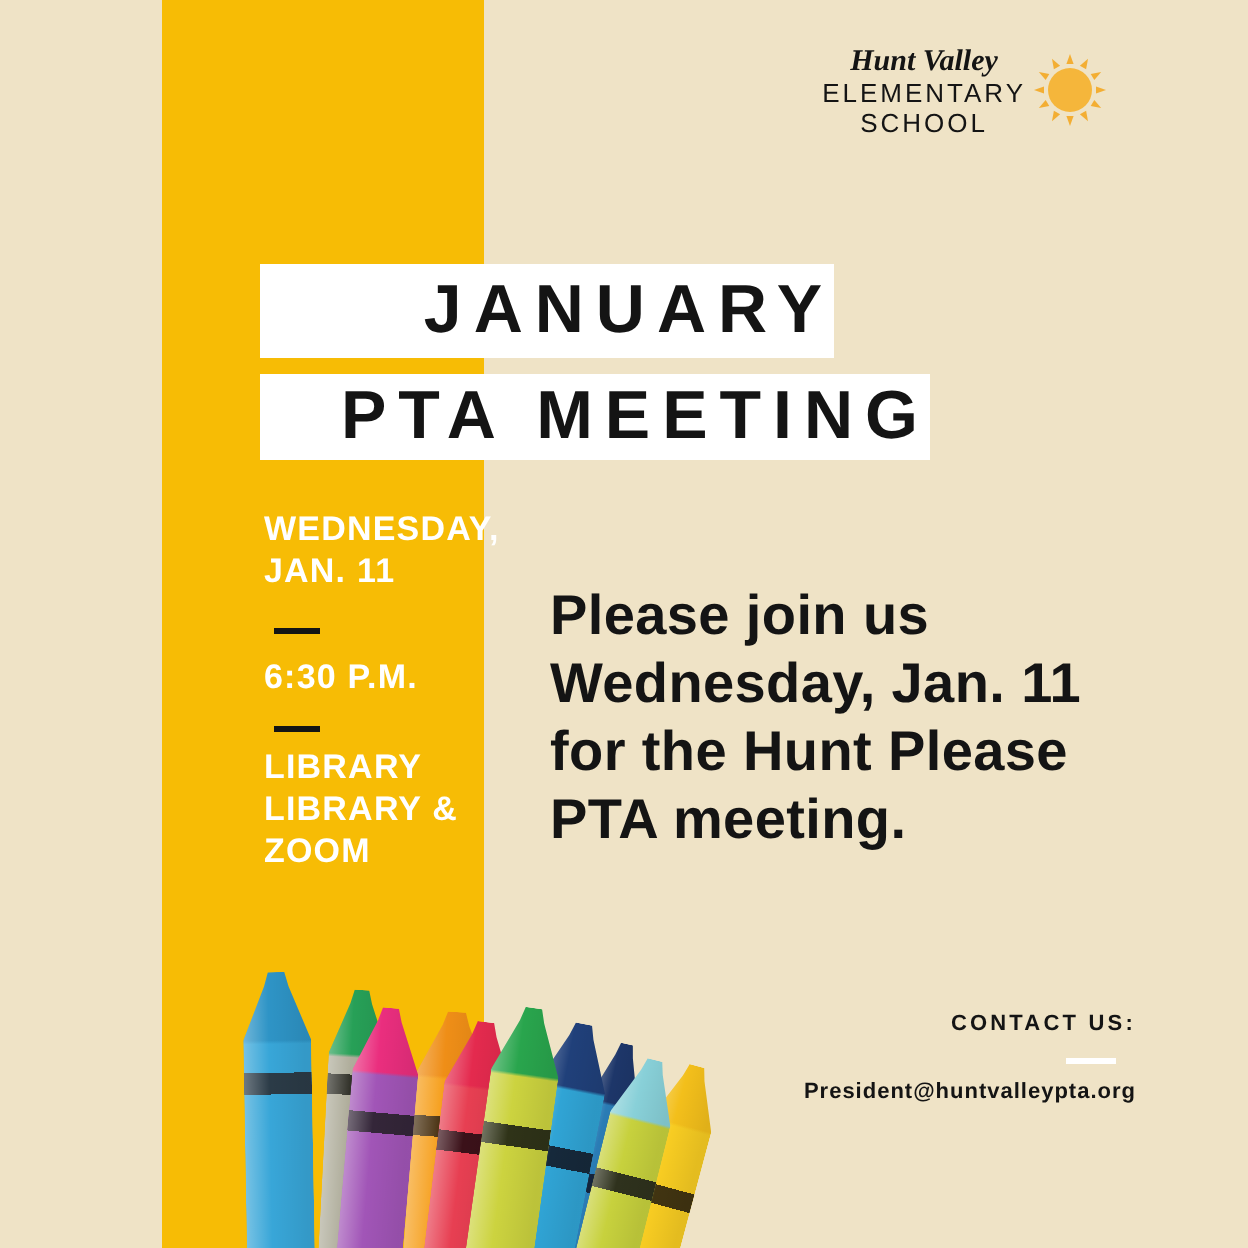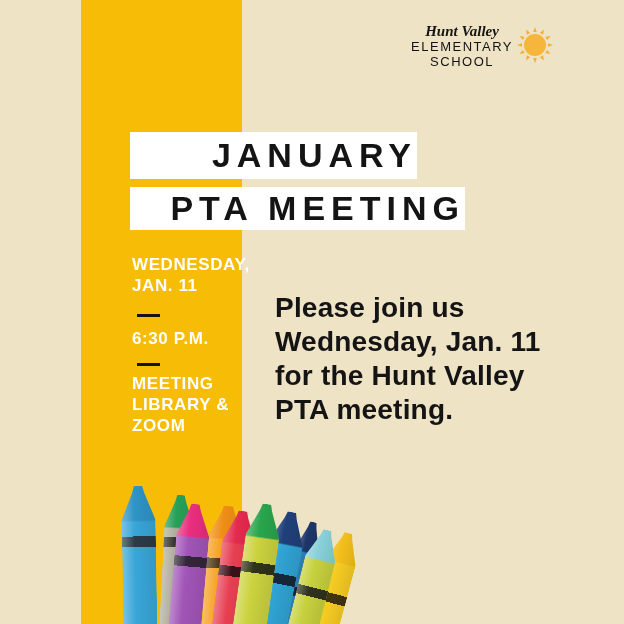--- a/index.html
+++ b/index.html
@@ -85,32 +85,37 @@
   <div class="title-block title-2">
     <span>PTA MEETING</span>
   </div>
 
   <aside class="details">
     <div class="line">WEDNESDAY,</div>
     <div class="line">JAN. 11</div>
     <div class="dash dash-1"></div>
     <div class="line">6:30 P.M.</div>
     <div class="dash dash-2"></div>
-    <div class="line">MEETING</div>
+    <div class="line">LIBRARY</div>
     <div class="line">LIBRARY &amp;</div>
     <div class="line">ZOOM</div>
   </aside>
 
   <main class="message">
     <div class="line">Please join us</div>
     <div class="line">Wednesday, Jan. 11</div>
-    <div class="line">for the Hunt Valley</div>
+    <div class="line">for the Hunt Please</div>
     <div class="line">PTA meeting.</div>
   </main>
 
+  <footer class="contact">
+    <div class="contact-heading">CONTACT US:</div>
+    <div class="contact-dash"></div>
+    <div class="contact-email">President@huntvalleypta.org</div>
+  </footer>
 
   <div id="crayons">
       <div class="crayon" style="left: 121px; top: 486px; width: 34px; height: 180px; z-index: 12; transform: rotate(-1deg); background: linear-gradient(90deg, rgba(255, 255, 255, 0.3) 2%, rgba(255, 255, 255, 0) 38%, rgba(0, 0, 0, 0.08) 90%), linear-gradient(rgba(0, 0, 0, 0) 28%, rgb(43, 59, 71) 28%, rgb(43, 59, 71) 34%, rgba(0, 0, 0, 0) 34%), linear-gradient(rgb(46, 148, 198) 0%, rgb(46, 148, 198) 19%, rgb(56, 166, 216) 20%, rgb(56, 166, 216) 100%);"></div>
       <div class="crayon" style="left: 166px; top: 495px; width: 30px; height: 170px; z-index: 11; transform: rotate(3deg); background: linear-gradient(90deg, rgba(255, 255, 255, 0.3) 2%, rgba(255, 255, 255, 0) 38%, rgba(0, 0, 0, 0.08) 90%), linear-gradient(rgba(0, 0, 0, 0) 25%, rgb(51, 51, 43) 25%, rgb(51, 51, 43) 31%, rgba(0, 0, 0, 0) 31%), linear-gradient(rgb(39, 160, 87) 0%, rgb(39, 160, 87) 19%, rgb(175, 173, 155) 20%, rgb(175, 173, 155) 100%);"></div>
       <div class="crayon" style="left: 179px; top: 504px; width: 33px; height: 170px; z-index: 12; transform: rotate(5deg); background: linear-gradient(90deg, rgba(255, 255, 255, 0.3) 2%, rgba(255, 255, 255, 0) 38%, rgba(0, 0, 0, 0.08) 90%), linear-gradient(rgba(0, 0, 0, 0) 31%, rgb(52, 38, 57) 31%, rgb(52, 38, 57) 37%, rgba(0, 0, 0, 0) 37%), linear-gradient(rgb(234, 46, 126) 0%, rgb(234, 46, 126) 19%, rgb(161, 85, 183) 20%, rgb(161, 85, 183) 100%);"></div>
       <div class="crayon" style="left: 210px; top: 506px; width: 37px; height: 170px; z-index: 11; transform: rotate(4deg); background: linear-gradient(90deg, rgba(255, 255, 255, 0.3) 2%, rgba(255, 255, 255, 0) 38%, rgba(0, 0, 0, 0.08) 90%), linear-gradient(rgba(0, 0, 0, 0) 31%, rgb(74, 50, 18) 31%, rgb(74, 50, 18) 37%, rgba(0, 0, 0, 0) 37%), linear-gradient(rgb(239, 142, 23) 0%, rgb(239, 142, 23) 19%, rgb(246, 160, 30) 20%, rgb(246, 160, 30) 100%);"></div>
       <div class="crayon" style="left: 226px; top: 511px; width: 34px; height: 170px; z-index: 12; transform: rotate(7deg); background: linear-gradient(90deg, rgba(255, 255, 255, 0.3) 2%, rgba(255, 255, 255, 0) 38%, rgba(0, 0, 0, 0.08) 90%), linear-gradient(rgba(0, 0, 0, 0) 33%, rgb(59, 17, 25) 33%, rgb(59, 17, 25) 39%, rgba(0, 0, 0, 0) 39%), linear-gradient(rgb(228, 42, 78) 0%, rgb(228, 42, 78) 19%, rgb(231, 63, 82) 20%, rgb(231, 63, 82) 100%);"></div>
       <div class="crayon" style="left: 250px; top: 504px; width: 34px; height: 175px; z-index: 13; transform: rotate(8deg); background: linear-gradient(90deg, rgba(255, 255, 255, 0.3) 2%, rgba(255, 255, 255, 0) 38%, rgba(0, 0, 0, 0.08) 90%), linear-gradient(rgba(0, 0, 0, 0) 34%, rgb(47, 51, 24) 34%, rgb(47, 51, 24) 40%, rgba(0, 0, 0, 0) 40%), linear-gradient(rgb(41, 165, 77) 0%, rgb(41, 165, 77) 19%, rgb(204, 211, 63) 20%, rgb(204, 211, 63) 100%);"></div>
       <div class="crayon" style="left: 275px; top: 512px; width: 34px; height: 170px; z-index: 12; transform: rotate(11deg); background: linear-gradient(90deg, rgba(255, 255, 255, 0.3) 2%, rgba(255, 255, 255, 0) 38%, rgba(0, 0, 0, 0.08) 90%), linear-gradient(rgba(0, 0, 0, 0) 37%, rgb(22, 41, 59) 37%, rgb(22, 41, 59) 43%, rgba(0, 0, 0, 0) 43%), linear-gradient(rgb(32, 64, 122) 0%, rgb(32, 64, 122) 19%, rgb(48, 164, 213) 20%, rgb(48, 164, 213) 100%);"></div>
       <div class="crayon" style="left: 301px; top: 522px; width: 25px; height: 160px; z-index: 11; transform: rotate(13deg); background: linear-gradient(90deg, rgba(255, 255, 255, 0.3) 2%, rgba(255, 255, 255, 0) 38%, rgba(0, 0, 0, 0.08) 90%), linear-gradient(rgba(0, 0, 0, 0) 42%, rgb(20, 36, 60) 42%, rgb(20, 36, 60) 48%, rgba(0, 0, 0, 0) 48%), linear-gradient(rgb(29, 54, 105) 0%, rgb(29, 54, 105) 19%, rgb(42, 124, 181) 20%, rgb(42, 124, 181) 100%);"></div>

